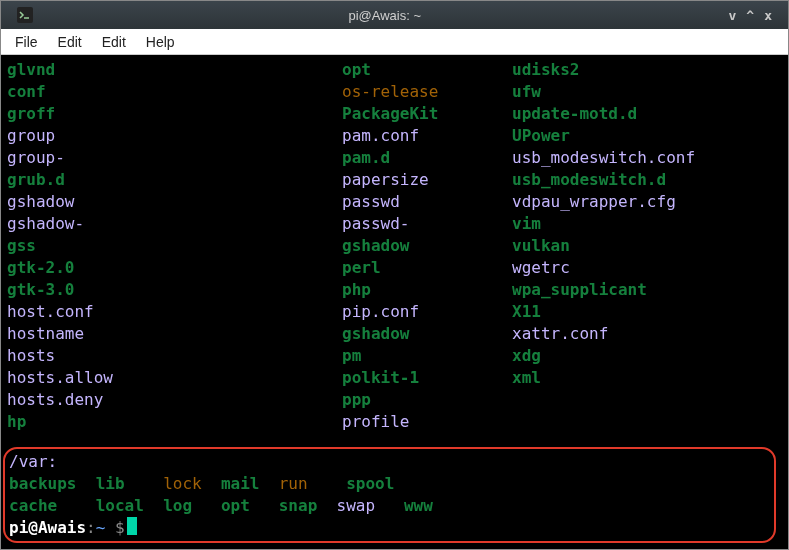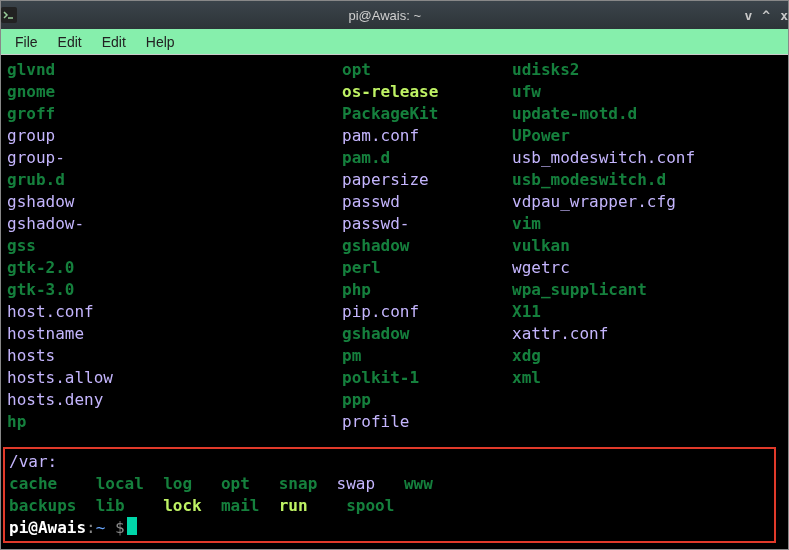--- a/index.html
+++ b/index.html
@@ -16,21 +16,21 @@
     display: flex;
     flex-direction: column;
     border: 1px solid #888;
   }
   .titlebar {
     background: linear-gradient(to bottom, #3b444b, #2d3438);
     color: #d0d0d0;
     height: 28px;
     display: flex;
     align-items: center;
-    padding: 0 0;
+    padding: 0 16px;
     font-size: 13px;
   }
   .titlebar-icon {
     width: 16px;
     height: 16px;
     margin-right: 8px;
     display: inline-block;
   }
   .titlebar-title {
     flex: 1;
@@ -38,21 +38,21 @@
   }
   .titlebar-controls {
     display: flex;
     gap: 10px;
     color: #c8c8c8;
     font-size: 13px;
     font-weight: bold;
   }
   .titlebar-controls span { cursor: pointer; font-family: monospace; }
   .menubar {
-    background: #86efac;
+    background: #ffffff;
     height: 26px;
     display: flex;
     align-items: center;
     padding: 0 4px;
     border-bottom: 1px solid #ccc;
     font-size: 14px;
     color: #222;
   }
   .menubar .menu-item {
     padding: 3px 10px;
@@ -72,28 +72,28 @@
   .cols {
     display: flex;
   }
   .col {
     white-space: pre;
   }
   .col1 { width: 335px; }
   .col2 { width: 170px; }
   .col3 { flex: 1; }
   .dir  { color: #15803d; font-weight: bold; }
-  .ln   { color: #bef264; font-weight: bold; }
+  .ln   { color: #a16207; font-weight: normal; }
   .file { color: #c4b5fd; }
   .hilite {
     position: absolute;
     left: 2px;
     right: 12px;
     border: 2px solid #e13a2a;
-    border-radius: 0;
+    border-radius: 14px;
     padding: 2px 20px 2px 4px;
     bottom: 6px;
   }
   .var-rows { white-space: pre; }
   .prompt-user { color: #ffffff; font-weight: bold; }
   .prompt-colon { color: #888; }
   .prompt-path { color: #6aa7ff; }
   .prompt-dollar { color: #888; }
   .cursor {
     display: inline-block;
@@ -127,21 +127,21 @@
   <div class="menubar">
     <span class="menu-item">File</span>
     <span class="menu-item">Edit</span>
     <span class="menu-item">Edit</span>
     <span class="menu-item">Help</span>
   </div>
 
   <div class="terminal">
     <div class="cols">
       <div class="col col1" id="col1"><span class="dir">glvnd</span>
-<span class="dir">gnome</span>
+<span class="dir">conf</span>
 <span class="dir">groff</span>
 <span class="file">group</span>
 <span class="file">group-</span>
 <span class="dir">grub.d</span>
 <span class="file">gshadow</span>
 <span class="file">gshadow-</span>
 <span class="dir">gss</span>
 <span class="dir">gtk-2.0</span>
 <span class="dir">gtk-3.0</span>
 <span class="file">host.conf</span>
@@ -182,20 +182,20 @@
 <span class="dir">wpa_supplicant</span>
 <span class="dir">X11</span>
 <span class="file">xattr.conf</span>
 <span class="dir">xdg</span>
 <span class="dir">xml</span>
 </div>
     </div>
 
     <div class="hilite">
       <div class="file">/var:</div>
+      <div class="var-rows" id="varrow1"><span class="dir">backups  </span><span class="dir">lib    </span><span class="ln">lock  </span><span class="dir">mail  </span><span class="ln">run    </span><span class="dir">spool </span></div>
       <div class="var-rows" id="varrow2"><span class="dir">cache    </span><span class="dir">local  </span><span class="dir">log   </span><span class="dir">opt   </span><span class="dir">snap  </span><span class="file">swap   </span><span class="dir">www </span></div>
-      <div class="var-rows" id="varrow1"><span class="dir">backups  </span><span class="dir">lib    </span><span class="ln">lock  </span><span class="dir">mail  </span><span class="ln">run    </span><span class="dir">spool </span></div>
       <div>
         <span class="prompt-user">pi@Awais</span><span class="prompt-colon">:</span><span class="prompt-path">~</span><span class="prompt-dollar"> $</span><span class="cursor"></span>
       </div>
     </div>
   </div>
 </div>
 
 </body></html>

